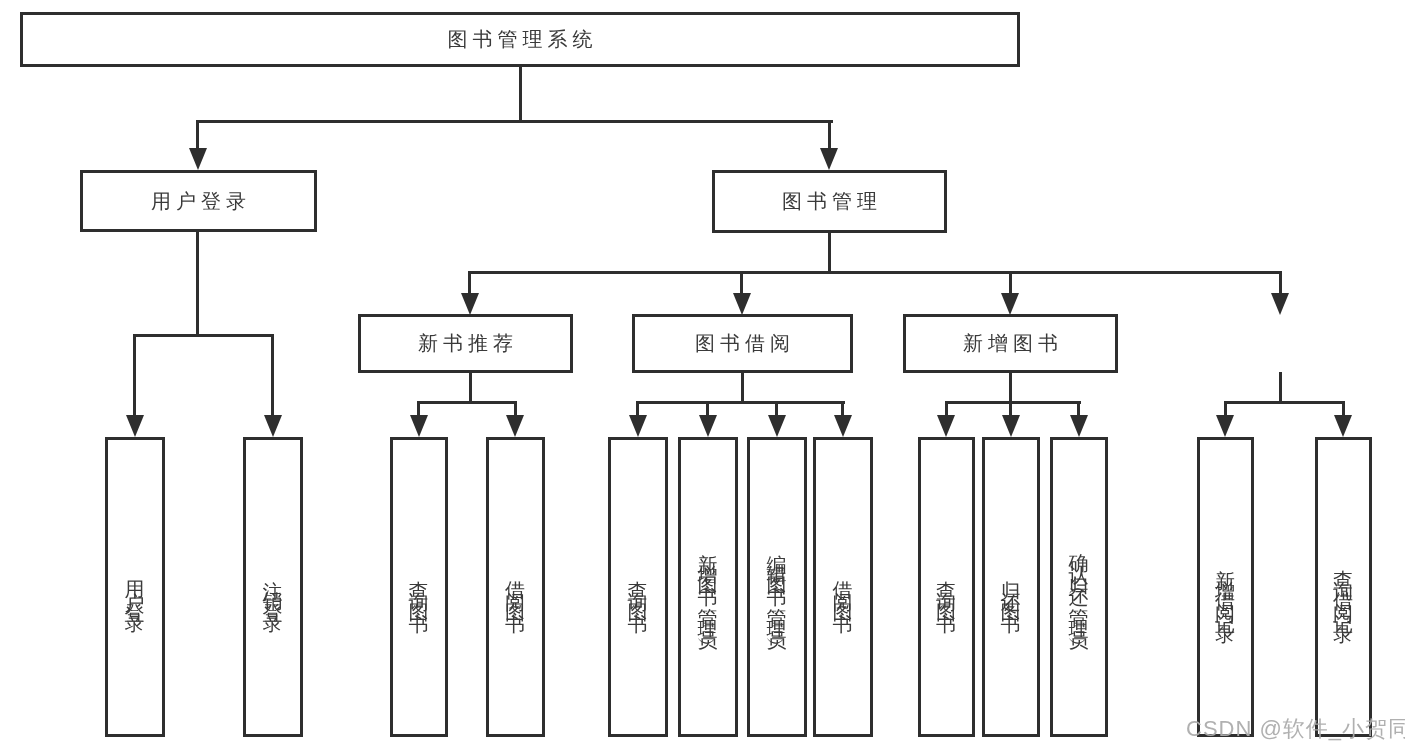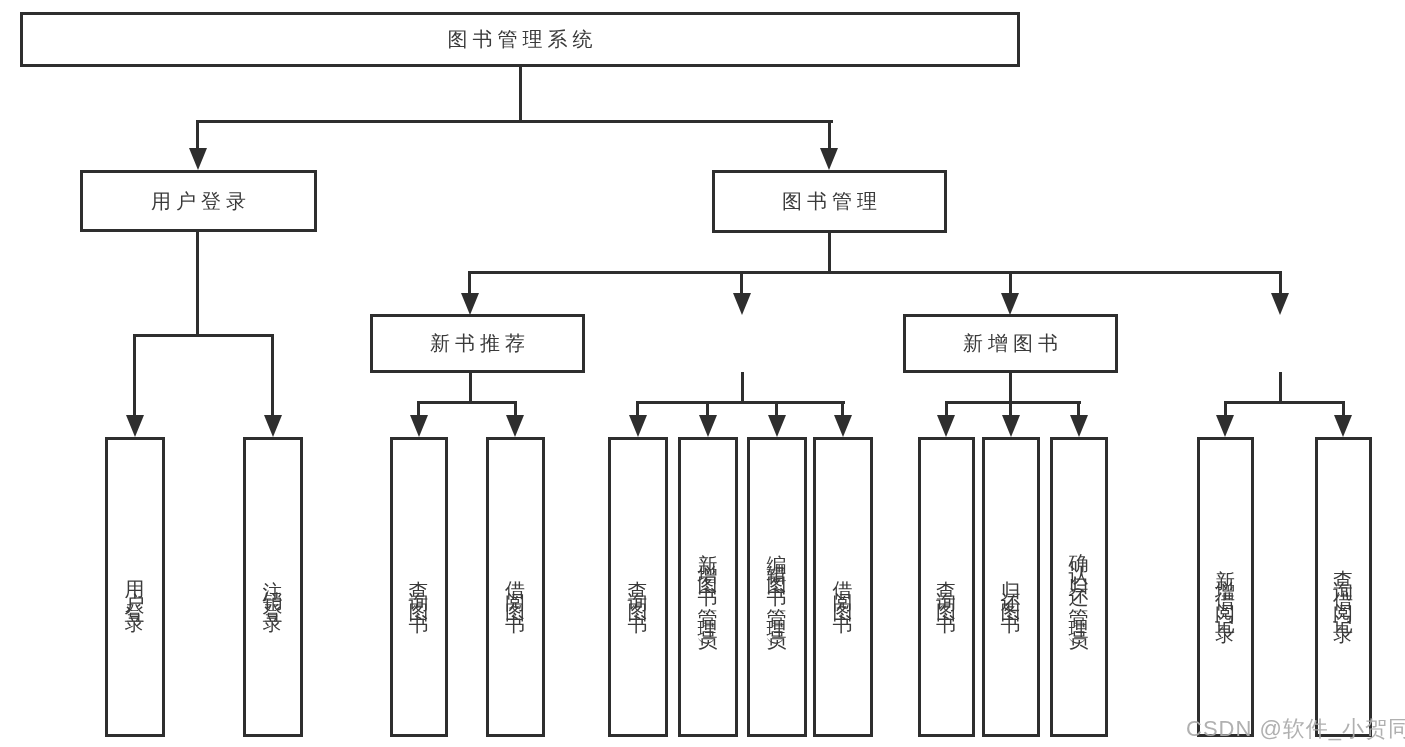--- a/index.html
+++ b/index.html
@@ -106,22 +106,25 @@
   <div class="line" style="left:468px;  top:271px; width:814px; height:3px"></div>
   <div class="line" style="left:468px;  top:271px; width:3px;   height:22px"></div>
   <div class="line" style="left:740px;  top:271px; width:3px;   height:22px"></div>
   <div class="line" style="left:1009px; top:271px; width:3px;   height:22px"></div>
   <div class="line" style="left:1279px; top:271px; width:3px;   height:22px"></div>
   <div class="arrow" style="left:461px;  top:293px"></div>
   <div class="arrow" style="left:733px;  top:293px"></div>
   <div class="arrow" style="left:1001px; top:293px"></div>
   <div class="arrow" style="left:1271px; top:293px"></div>
 
-  <div class="hbox" style="left:370px; top:314px; width:215px; height:59px">
+  <div class="hbox" style="left:358px; top:314px; width:215px; height:59px">
     <span class="hlabel">新书推荐</span>
+  </div>
+  <div class="hbox" style="left:632px; top:314px; width:221px; height:59px">
+    <span class="hlabel">图书借阅</span>
   </div>
   <div class="hbox" style="left:903px; top:314px; width:215px; height:59px">
     <span class="hlabel">新增图书</span>
   </div>
 
   <div class="line" style="left:469px; top:372px; width:3px;   height:31px"></div>
   <div class="line" style="left:417px; top:401px; width:100px; height:3px"></div>
   <div class="line" style="left:417px; top:401px; width:3px;   height:14px"></div>
   <div class="line" style="left:514px; top:401px; width:3px;   height:14px"></div>
   <div class="arrow" style="left:410px; top:415px"></div>

